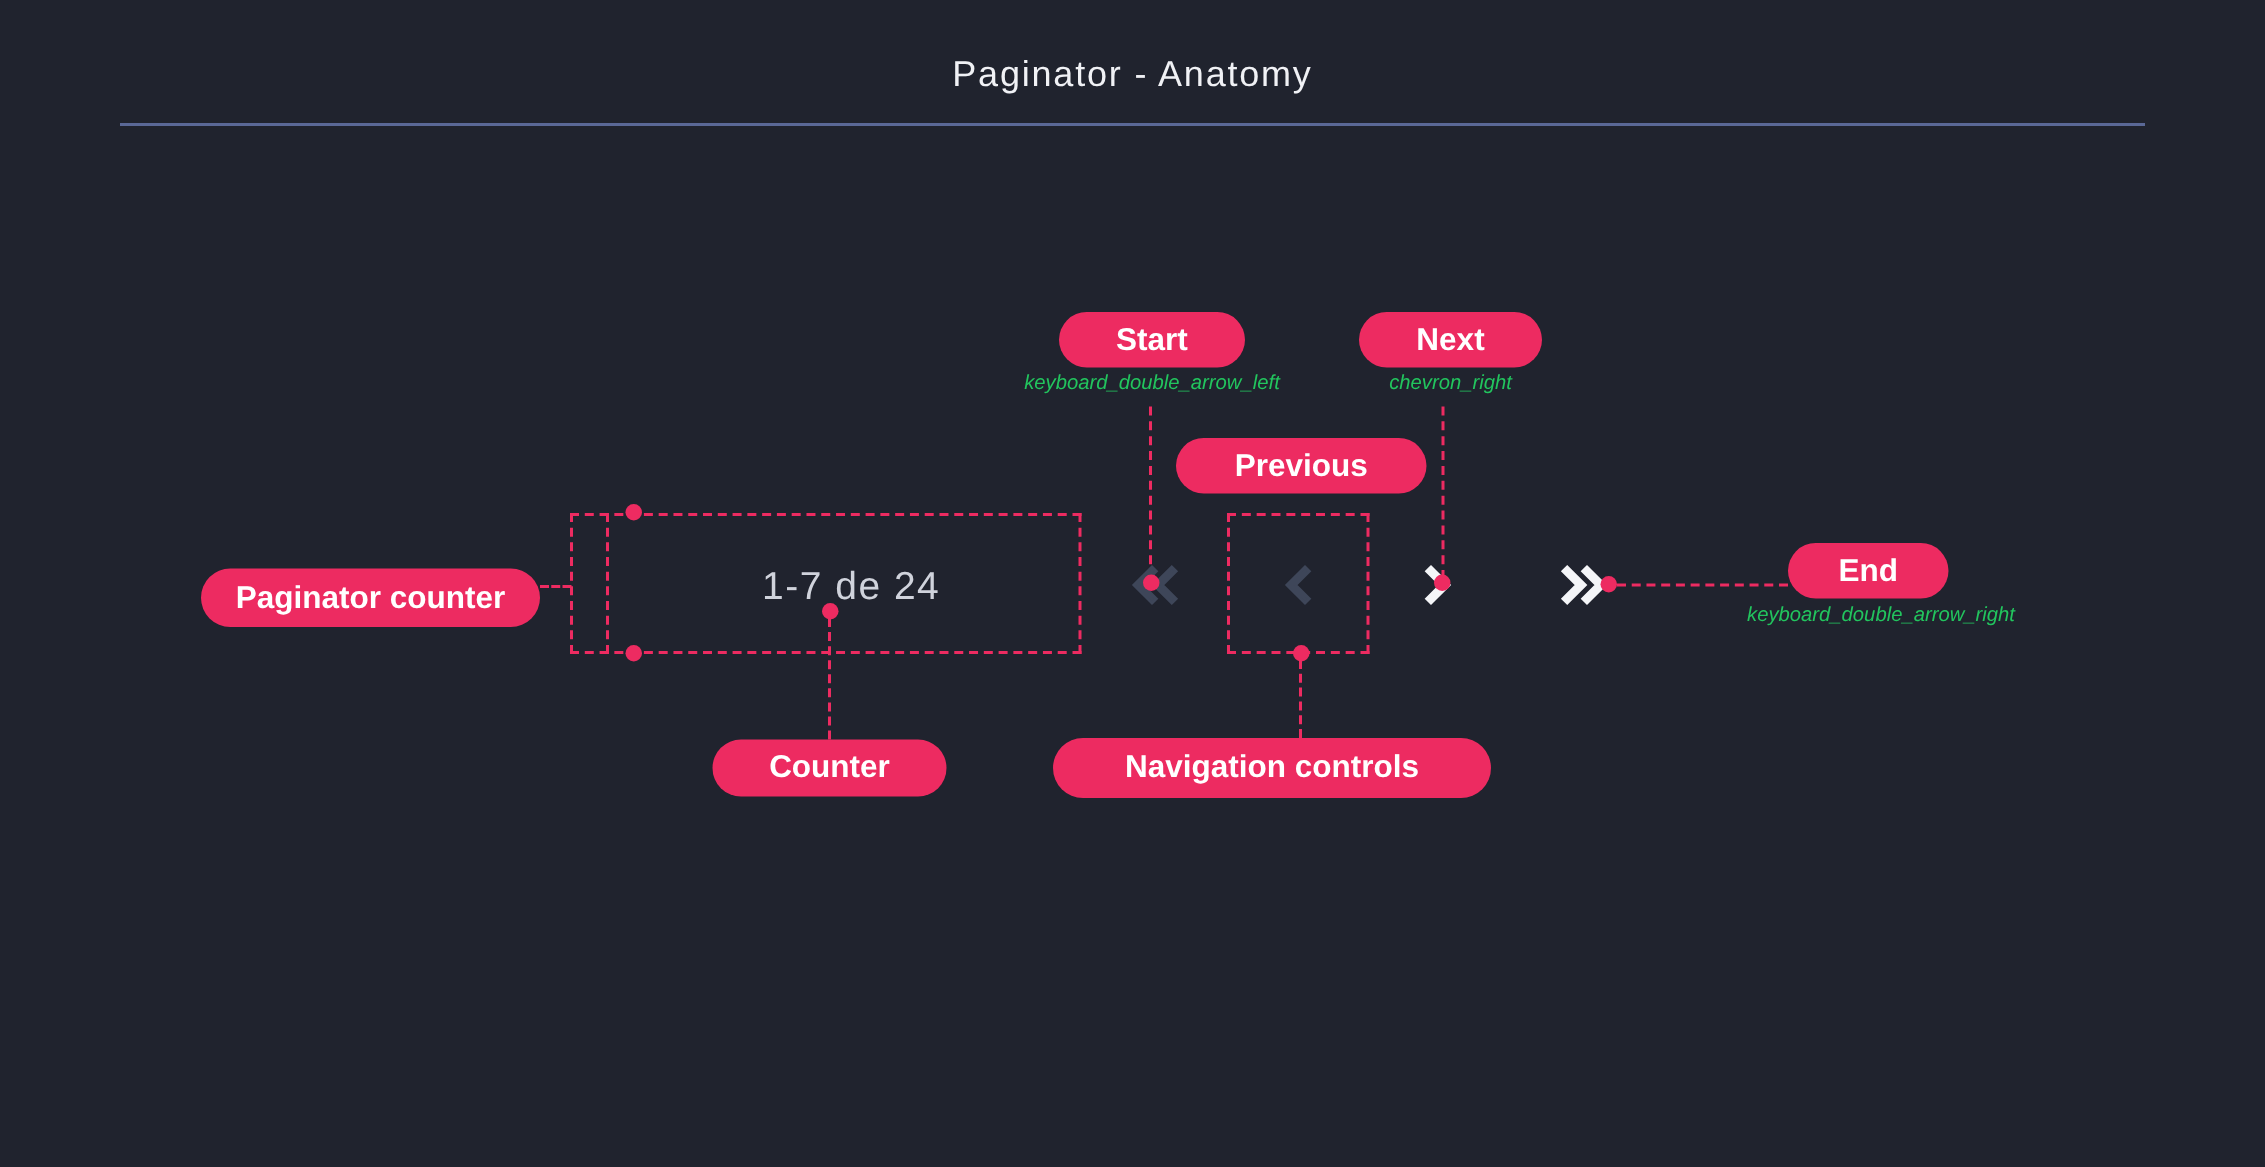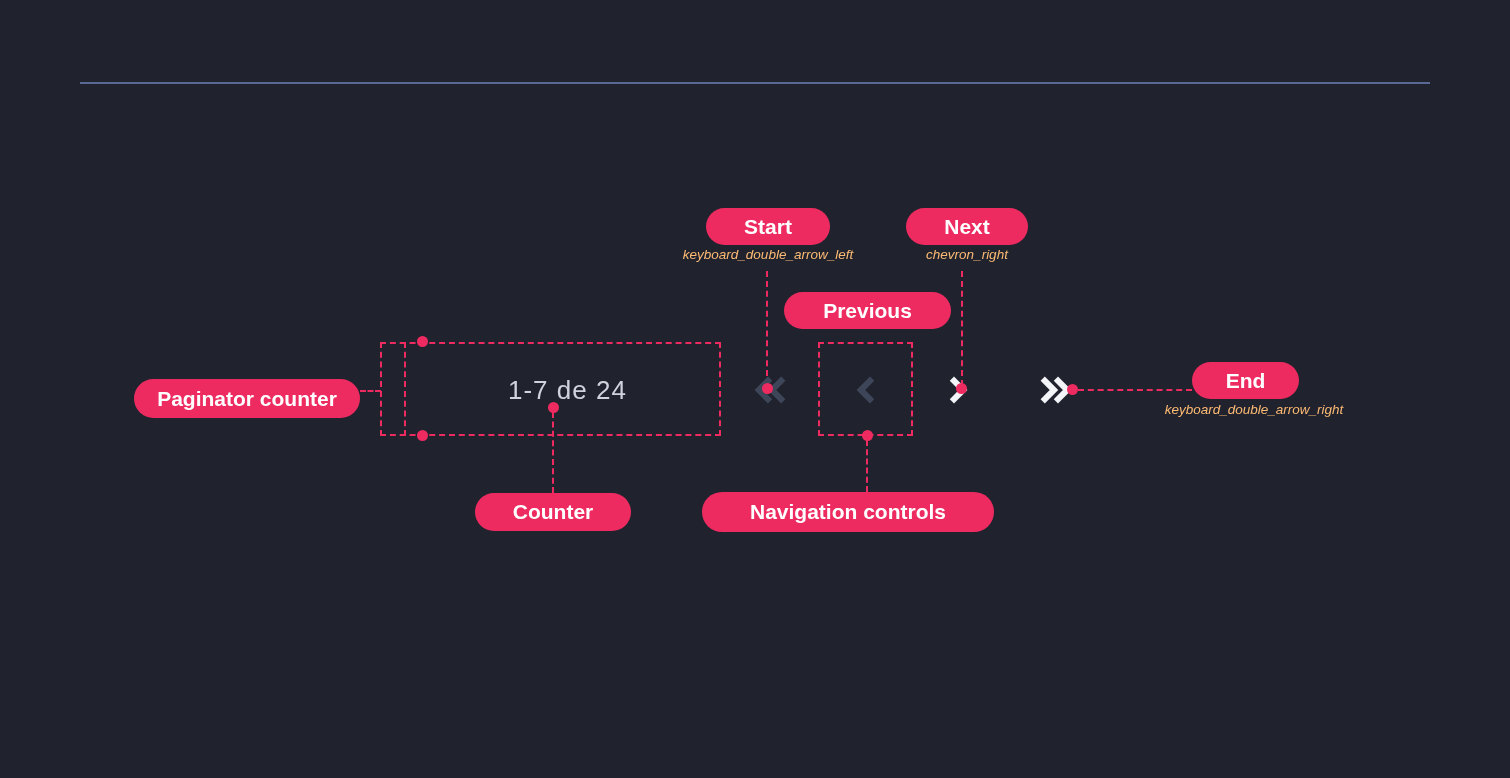--- a/index.html
+++ b/index.html
@@ -17,41 +17,42 @@
     position:absolute;left:80px;top:82px;width:1350px;height:2px;
     background:#5A6896;
   }
   .pill{
     position:absolute;background:#ED2B61;color:#FFFFFF;
     font-weight:700;font-size:21px;
     display:flex;align-items:center;justify-content:center;
     border-radius:20px;z-index:4;white-space:nowrap;
   }
   .icon-name{
-    position:absolute;color:#fdba74;font-style:italic;font-size:13.5px;
+    position:absolute;color:#22c55e;font-style:italic;font-size:13.5px;
     transform:translateX(-50%);white-space:nowrap;z-index:4;
   }
   .dash-box{position:absolute;border:2px dashed #ED2B61;z-index:2;}
   .vline{position:absolute;width:0;border-left:2px dashed #ED2B61;z-index:2;}
   .hline{position:absolute;height:0;border-top:2px dashed #ED2B61;z-index:2;}
   .dot{
     position:absolute;width:11px;height:11px;border-radius:50%;
     background:#ED2B61;z-index:6;
   }
   .counter-text{
     position:absolute;left:508px;top:375px;
     color:#D0D3DC;font-size:26px;letter-spacing:1px;z-index:3;
   }
   .nav-icon{position:absolute;width:48px;height:48px;z-index:3;}
 </style>
 </head>
 <body>
 
 <div class="canvas">
 
+  <div class="page-title">Paginator - Anatomy</div>
   <div class="divider"></div>
 
   <div class="dash-box" style="left:380px;top:342px;width:337px;height:90px;"></div>
   <div class="vline" style="left:404px;top:342px;height:94px;"></div>
   <div class="dash-box" style="left:818px;top:342px;width:91px;height:90px;"></div>
 
   <div class="hline" style="left:360px;top:390px;width:21px;"></div>
   <div class="vline" style="left:766px;top:271px;height:115px;"></div>
   <div class="vline" style="left:961px;top:271px;height:115px;"></div>
   <div class="vline" style="left:552px;top:412px;height:81px;"></div>

